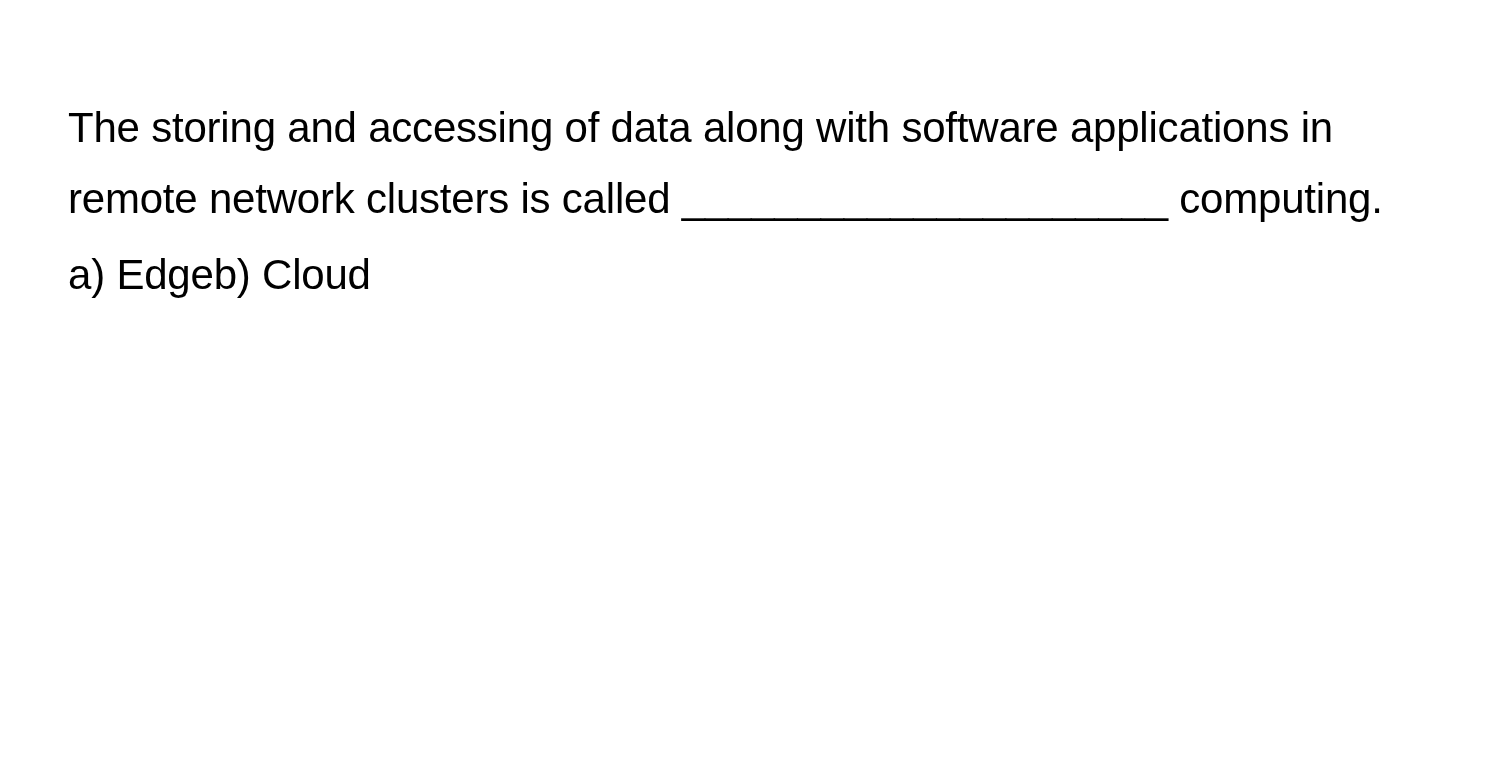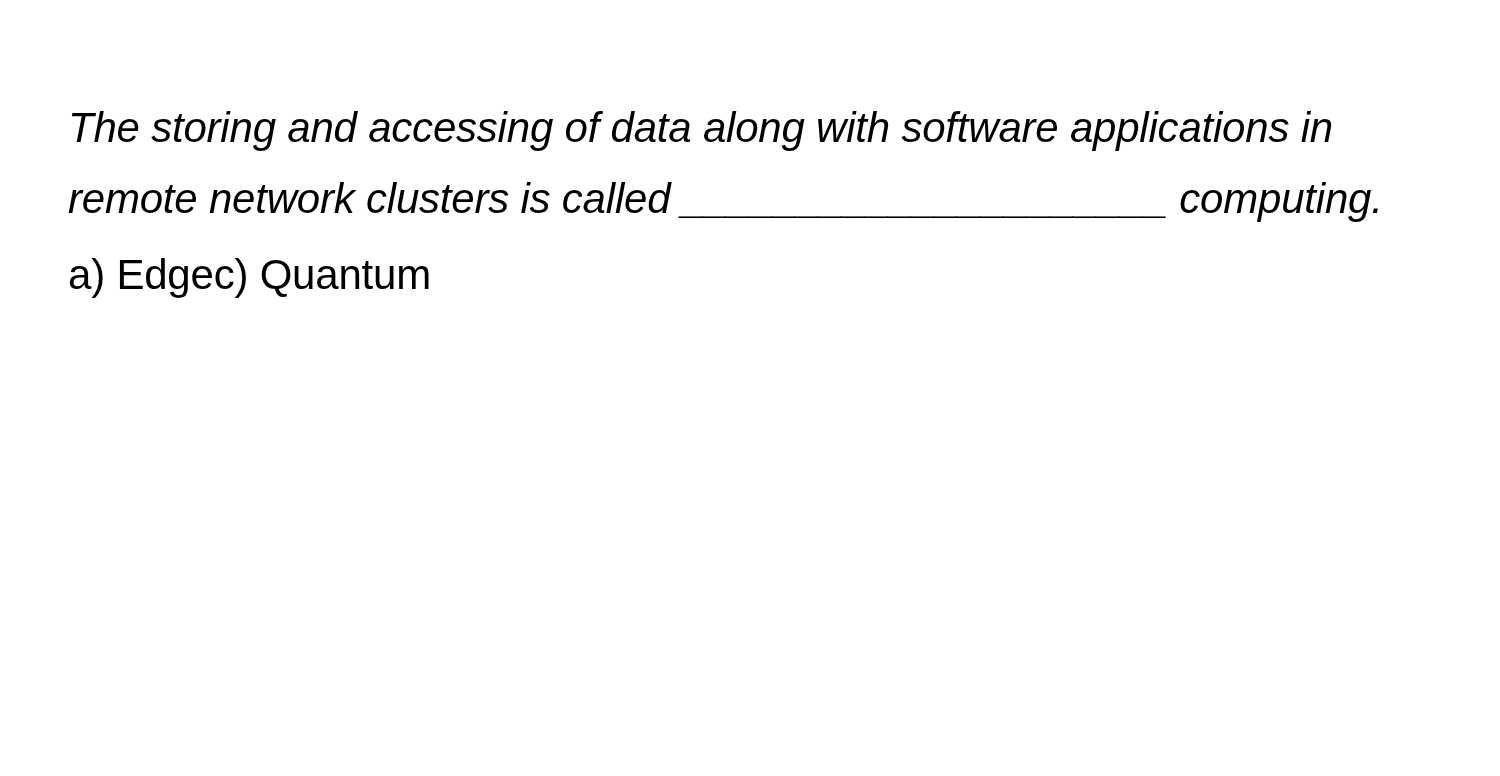--- a/index.html
+++ b/index.html
@@ -13,30 +13,29 @@
       width: 1500px;
       height: 776px;
       padding: 92px 68px;
       color: #000000;
       font-size: 42px;
       line-height: 1.7;
       letter-spacing: -0.005em;
     }
     .question-text {
       margin-bottom: 4px;
-      font-style: italic;
     }
     .options {
       display: flex;
       flex-direction: row;
     }
     .option {
       margin: 0;
     }
   </style>
 </head>
 <body>
 
 <div class="question-text">The storing and accessing of data along with software applications in remote network clusters is called _____________________ computing.</div>
 <div class="options">
   <div class="option">a) Edge</div>
-  <div class="option">c) Quantum</div>
+  <div class="option">b) Cloud</div>
 </div>
 
 </body></html>

